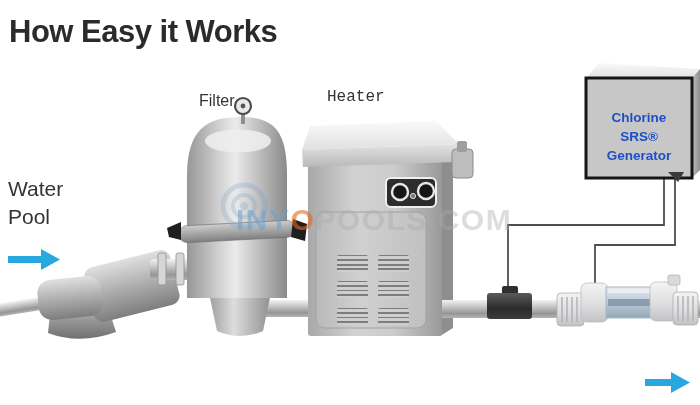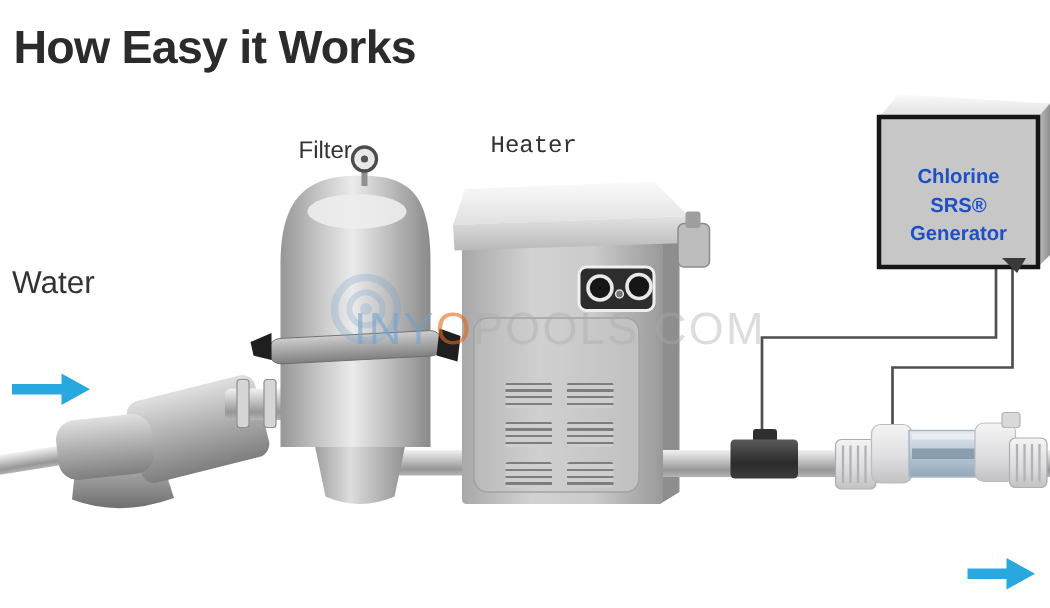--- a/index.html
+++ b/index.html
@@ -24,21 +24,21 @@
     font-size:13.5px; font-weight:bold; line-height:19px; color:#1e4fc6;
   }
   .vent {
     position:absolute; width:31px; height:17px; border-radius:2px; opacity:.9;
     background:repeating-linear-gradient(180deg,#757575 0px,#757575 1.5px,#cfcfcf 1.5px,#cfcfcf 4.5px);
   }
   .v1 { left:337px; top:243px; } .v2 { left:378px; top:243px; }
   .v3 { left:337px; top:269px; } .v4 { left:378px; top:269px; }
   .v5 { left:337px; top:296px; } .v6 { left:378px; top:296px; }
   .watermark-text {
-    position:absolute; left:236px; top:191px; font-size:30px; font-weight:normal;
+    position:absolute; left:236px; top:191px; font-size:30px; font-weight:bold;
     letter-spacing:1.5px; white-space:nowrap;
   }
   .wm-blue   { color:rgba(110,160,205,0.55); }
   .wm-orange { color:rgba(225,105,30,0.60); }
   .wm-gray   { color:rgba(168,170,176,0.40); }
 </style>
 </head>
 <body>
 
 <svg id="diagram" width="700" height="405" viewBox="0 0 700 405">
@@ -195,20 +195,21 @@
 </svg>
 
 <div class="overlay">
   <h1 class="title">How Easy it Works</h1>
 
   <div class="label lbl-filter">Filter</div>
   <div class="label lbl-heater">Heater</div>
 
   <div class="label lbl-waterfrom">
     <div>Water</div>
+    <div>Pool</div>
   </div>
 
 
   <div class="srs-text">
     <div>Chlorine</div>
     <div>SRS®</div>
     <div>Generator</div>
   </div>
 
   <div class="vent v1"></div>

